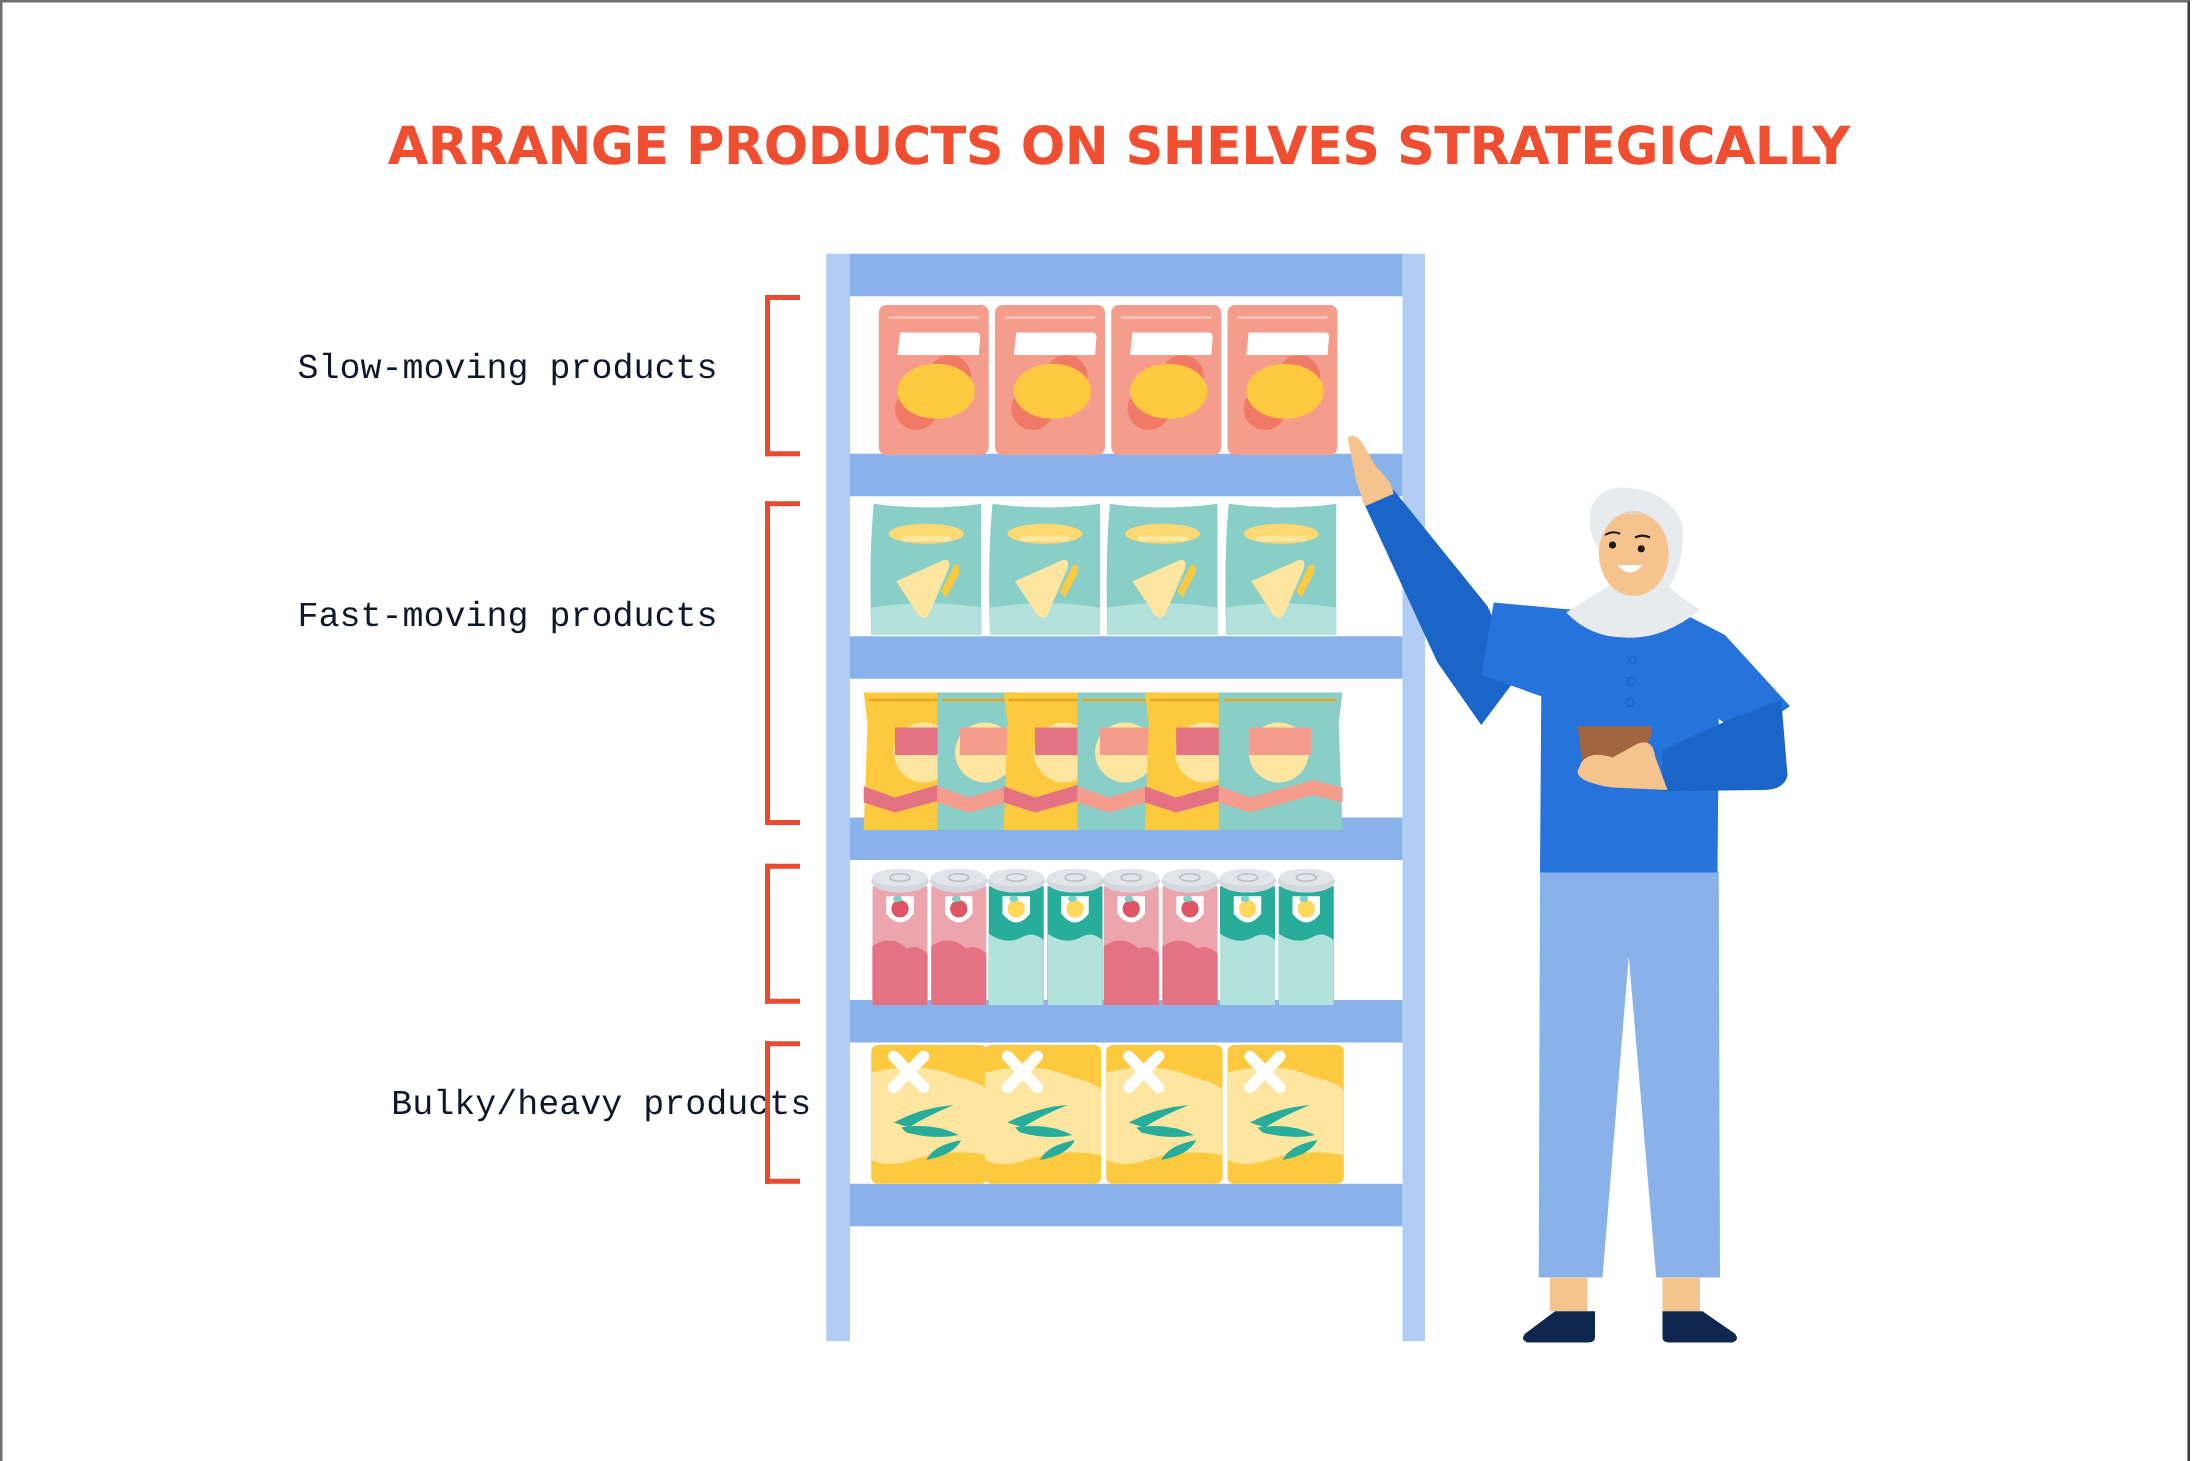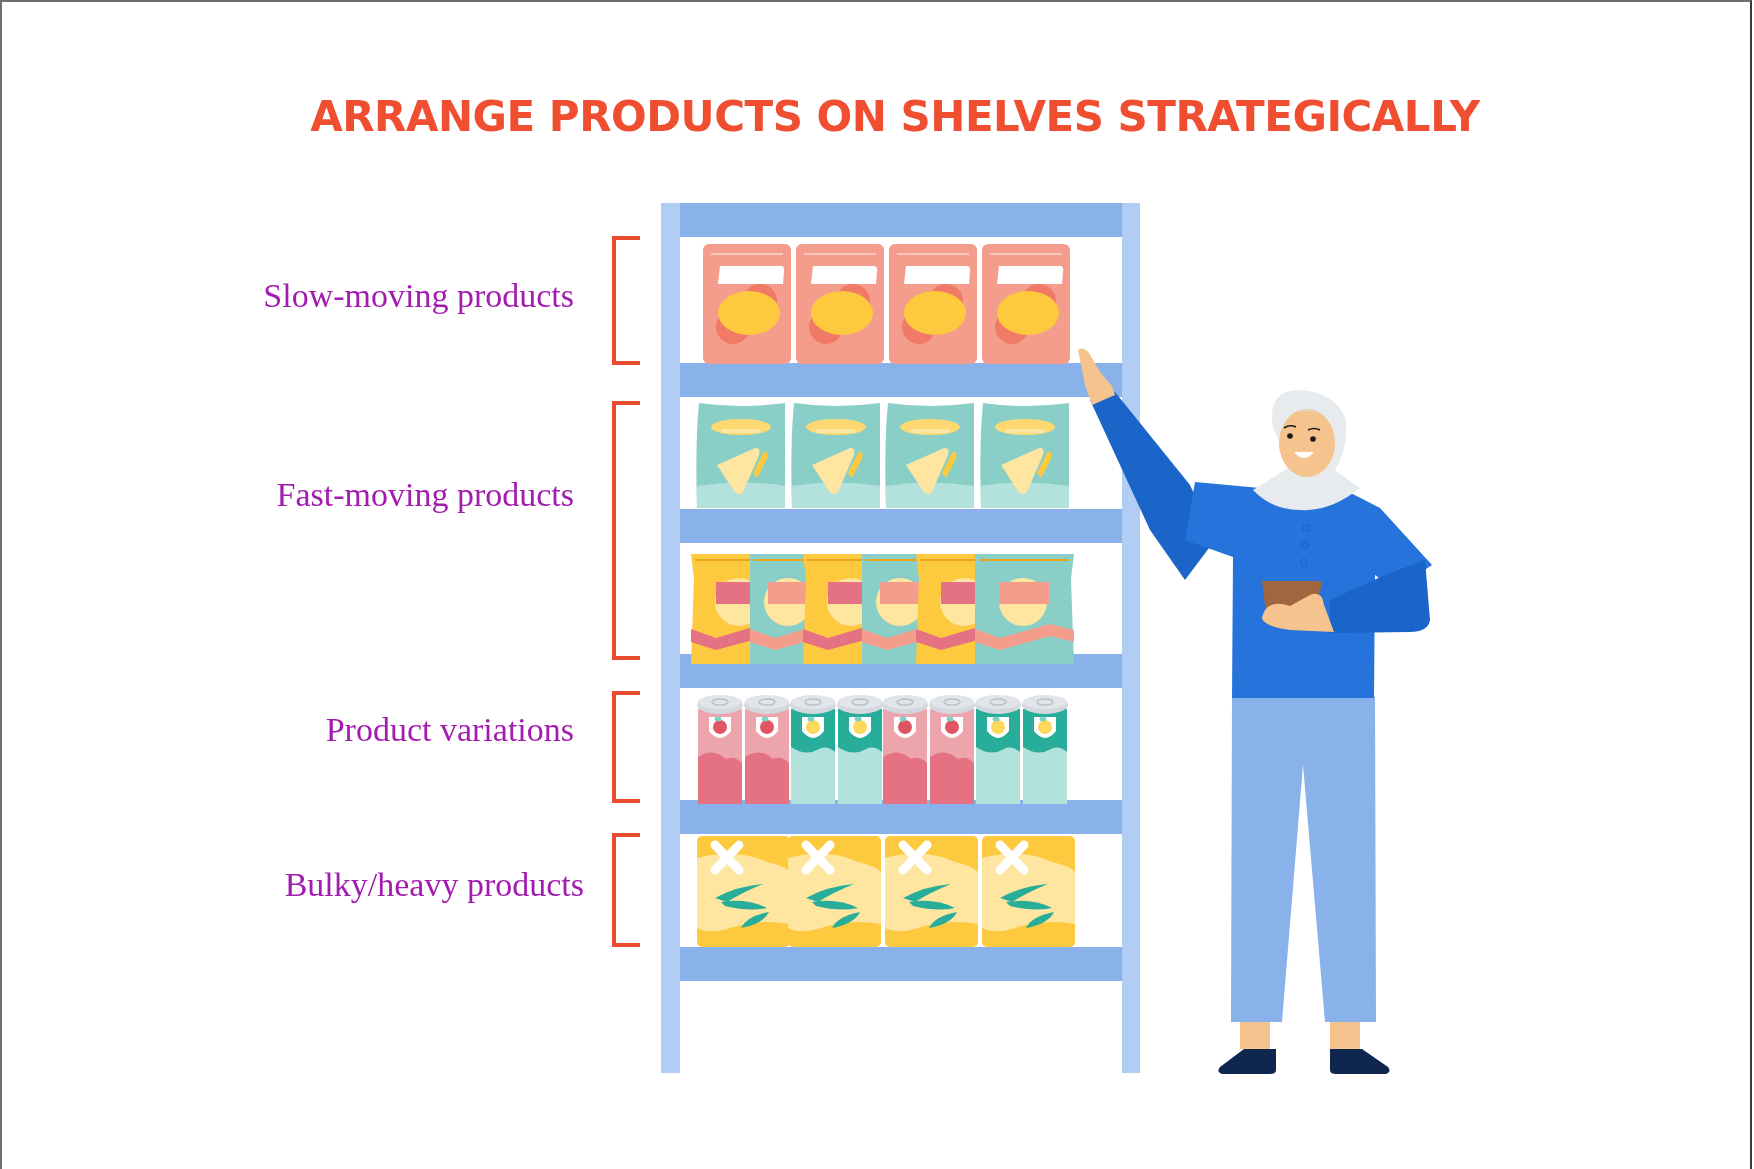--- a/index.html
+++ b/index.html
@@ -1,39 +1,38 @@
 <!DOCTYPE html>
 <html><head>
 <meta charset="utf-8">
 <style>
   html, body { margin:0; padding:0; background:#ffffff; }
   body { width:1754px; height:1169px; position:relative; overflow:hidden; font-family:"Liberation Sans", sans-serif; }
   .frame-border { position:absolute; left:0; top:0; width:1752px; height:1169px; border-top:2px solid #6f6f6f; border-left:2px solid #6f6f6f; border-right:2px solid #3a3a3a; box-sizing:border-box; }
   .title { position:absolute; left:0; width:1790px; top:92px; text-align:center; font-family:"DejaVu Sans", sans-serif; font-weight:bold; font-size:42px; letter-spacing:-0.5px; }
-  .label { position:absolute; right:1180px; font-family:Liberation Serif, serif; font-size:34px; color:#a21caf; text-align:right; line-height:44px; white-space:nowrap; }
+  .label { position:absolute; right:1180px; font-family:Liberation Mono, monospace; font-size:28px; color:#0f172a; text-align:right; line-height:44px; white-space:nowrap; }
   .bracket { position:absolute; left:612px; width:28px; border:4px solid; border-right:none; box-sizing:border-box; }
   svg { position:absolute; left:0; top:0; }
 </style>
 </head>
 <body>
 
 <div class="frame-border"></div>
 
 <div class="title" style="color:#f04e31">ARRANGE PRODUCTS ON SHELVES STRATEGICALLY</div>
 
 <div class="label" style="top:274px;">
   <span>Slow-moving products</span>
 </div>
 <div class="label" style="top:473px;">
   <span>Fast-moving products</span>
 </div>
 <div class="label" style="top:708px;">
-  <div>Product variations</div>
 </div>
-<div class="label" style="top:863px; right:1170px;text-align:center;">
+<div class="label" style="top:863px; right:1105px;text-align:center;">
   <span>Bulky/heavy products</span>
 </div>
 
 <div class="bracket" style="top:236px; height:129px; border-color:#e94b30;"></div>
 <div class="bracket" style="top:401px; height:259px; border-color:#e94b30;"></div>
 <div class="bracket" style="top:691px; height:112px; border-color:#e94b30;"></div>
 <div class="bracket" style="top:833px; height:114px; border-color:#e94b30;"></div>
 
 <svg width="1754" height="1169" viewBox="0 0 1754 1169">
   <defs>

